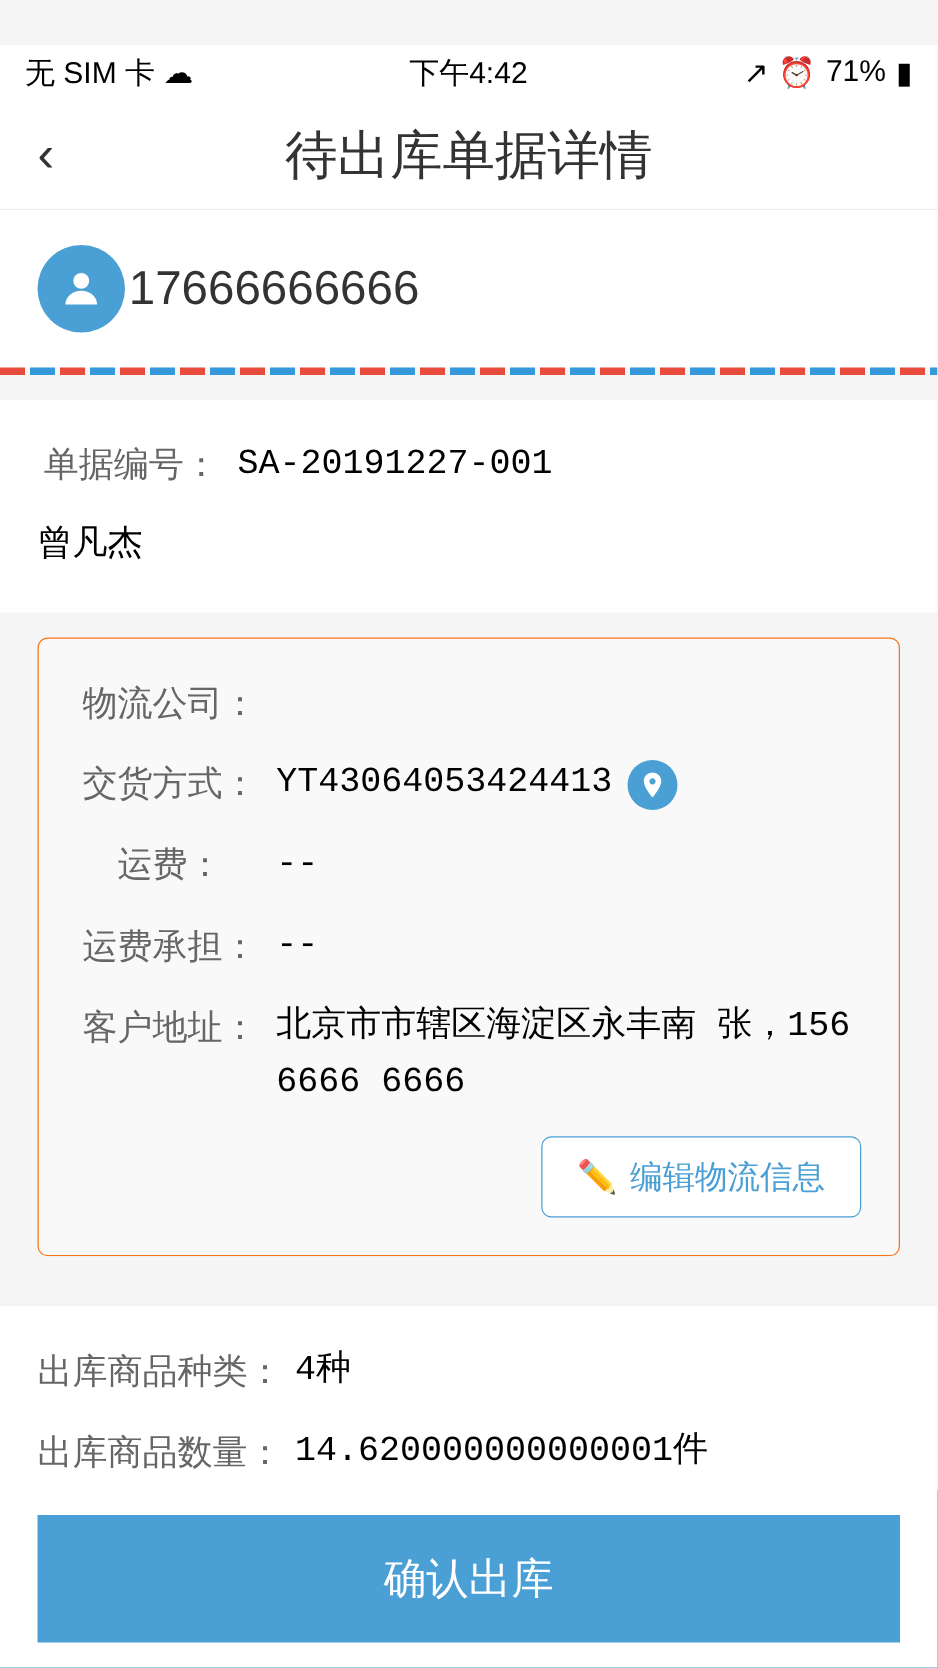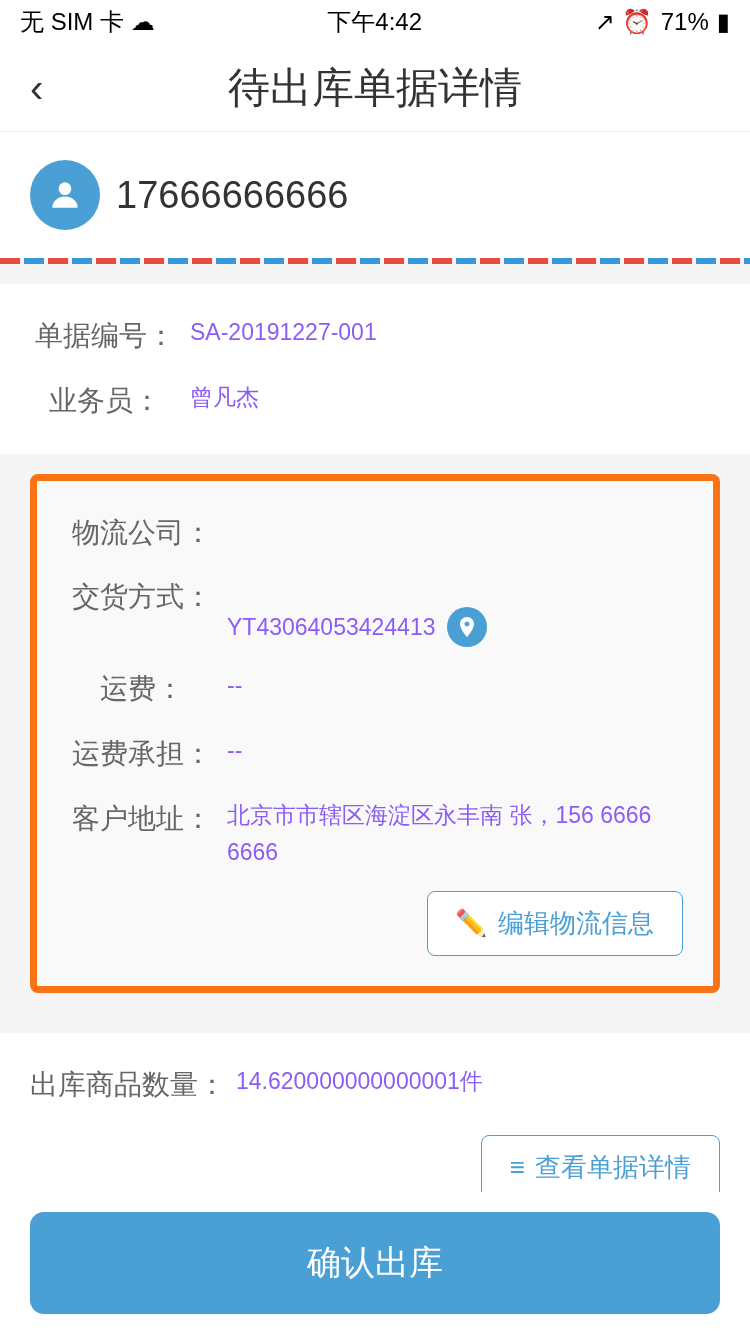--- a/index.html
+++ b/index.html
@@ -16,20 +16,21 @@
     
     .status-bar {
       height: 44px;
       background: #fff;
       display: flex;
       align-items: center;
       justify-content: space-between;
       padding: 0 20px;
       font-size: 24px;
       color: #000;
+      margin-top: 36px;
     }
     .status-bar-left { display: flex; align-items: center; gap: 10px; }
     .status-bar-right { display: flex; align-items: center; gap: 8px; font-size: 24px; }
 
     
     .nav-bar {
       height: 88px;
       background: #fff;
       display: flex;
       align-items: center;
@@ -64,21 +65,21 @@
       );
       margin: 0;
     }
 
     
     .customer-header {
       background: #fff;
       padding: 28px 30px;
       display: flex;
       align-items: center;
-      gap: 16px;
+      gap: 3px;
     }
     .customer-avatar {
       width: 70px;
       height: 70px;
       border-radius: 50%;
       background: #4a9fd4;
       display: flex;
       align-items: center;
       justify-content: center;
       flex-shrink: 0;
@@ -105,45 +106,45 @@
     .info-row:last-child { margin-bottom: 0; }
     .info-label {
       color: #666;
       font-size: 28px;
       min-width: 160px;
       text-align: center;
       padding-right: 10px;
       flex-shrink: 0;
     }
     .info-value {
-      color: #8b5cf6;
-      font-size: 23px;
+      color: #000000;
+      font-size: 28px;
       flex: 1;
+      font-family: Liberation Mono, monospace;
     }
     .info-value.with-icon {
       display: flex;
       align-items: center;
       gap: 12px;
-      margin-top: 32px;
     }
     .location-icon {
       width: 40px;
       height: 40px;
       background: #4a9fd4;
       border-radius: 50%;
       display: flex;
       align-items: center;
       justify-content: center;
       flex-shrink: 0;
     }
 
     
     .logistics-card {
       background: #f9f9f9;
-      border: 7px solid #f97316;
+      border: 1px solid #f97316;
       border-radius: 8px;
       margin: 20px 0 0 0;
       padding: 30px 30px;
     }
 
     
     .edit-btn {
       display: flex;
       justify-content: flex-end;
       margin-top: 20px;
@@ -184,21 +185,21 @@
       background: #fff;
       padding: 20px 0;
     }
     .confirm-btn {
       margin: 0 30px;
       background: #4a9fd4;
       color: #fff;
       font-size: 34px;
       text-align: center;
       padding: 28px 0;
-      border-radius: 14px;
+      border-radius: 0;
       cursor: pointer;
     }
   </style>
 </head>
 <body>
 
 <div class="status-bar">
   <div class="status-bar-left">
     <span>无 SIM 卡 ☁</span>
   </div>
@@ -227,21 +228,20 @@
 </div>
 
 <div class="dashed-line"></div>
 
 <div class="section-card">
   <div class="info-row">
     <span class="info-label">单据编号：</span>
     <span class="info-value">SA-20191227-001</span>
   </div>
   <div class="info-row">
-    <span class="info-label">业务员：</span>
     <span class="info-value">曾凡杰</span>
   </div>
 </div>
 
 <div class="logistics-card" style="margin: 20px 30px 0 30px;">
   <div class="info-row">
     <span class="info-label">物流公司：</span>
   </div>
   <div class="info-row">
     <span class="info-label">交货方式：</span>
@@ -272,20 +272,24 @@
       <span>✏️</span>
       <span>编辑物流信息</span>
     </button>
   </div>
 </div>
 
 <div style="height: 20px; background: #f5f5f5;"></div>
 
 <div class="goods-section">
   <div class="info-row">
+    <span class="info-label">出库商品种类：</span>
+    <span class="info-value">4种</span>
+  </div>
+  <div class="info-row">
     <span class="info-label">出库商品数量：</span>
     <span class="info-value">14.620000000000001件</span>
   </div>
 
   <div class="view-btn">
     <button class="btn-outline">
       <span>≡</span>
       <span>查看单据详情</span>
     </button>
   </div>

